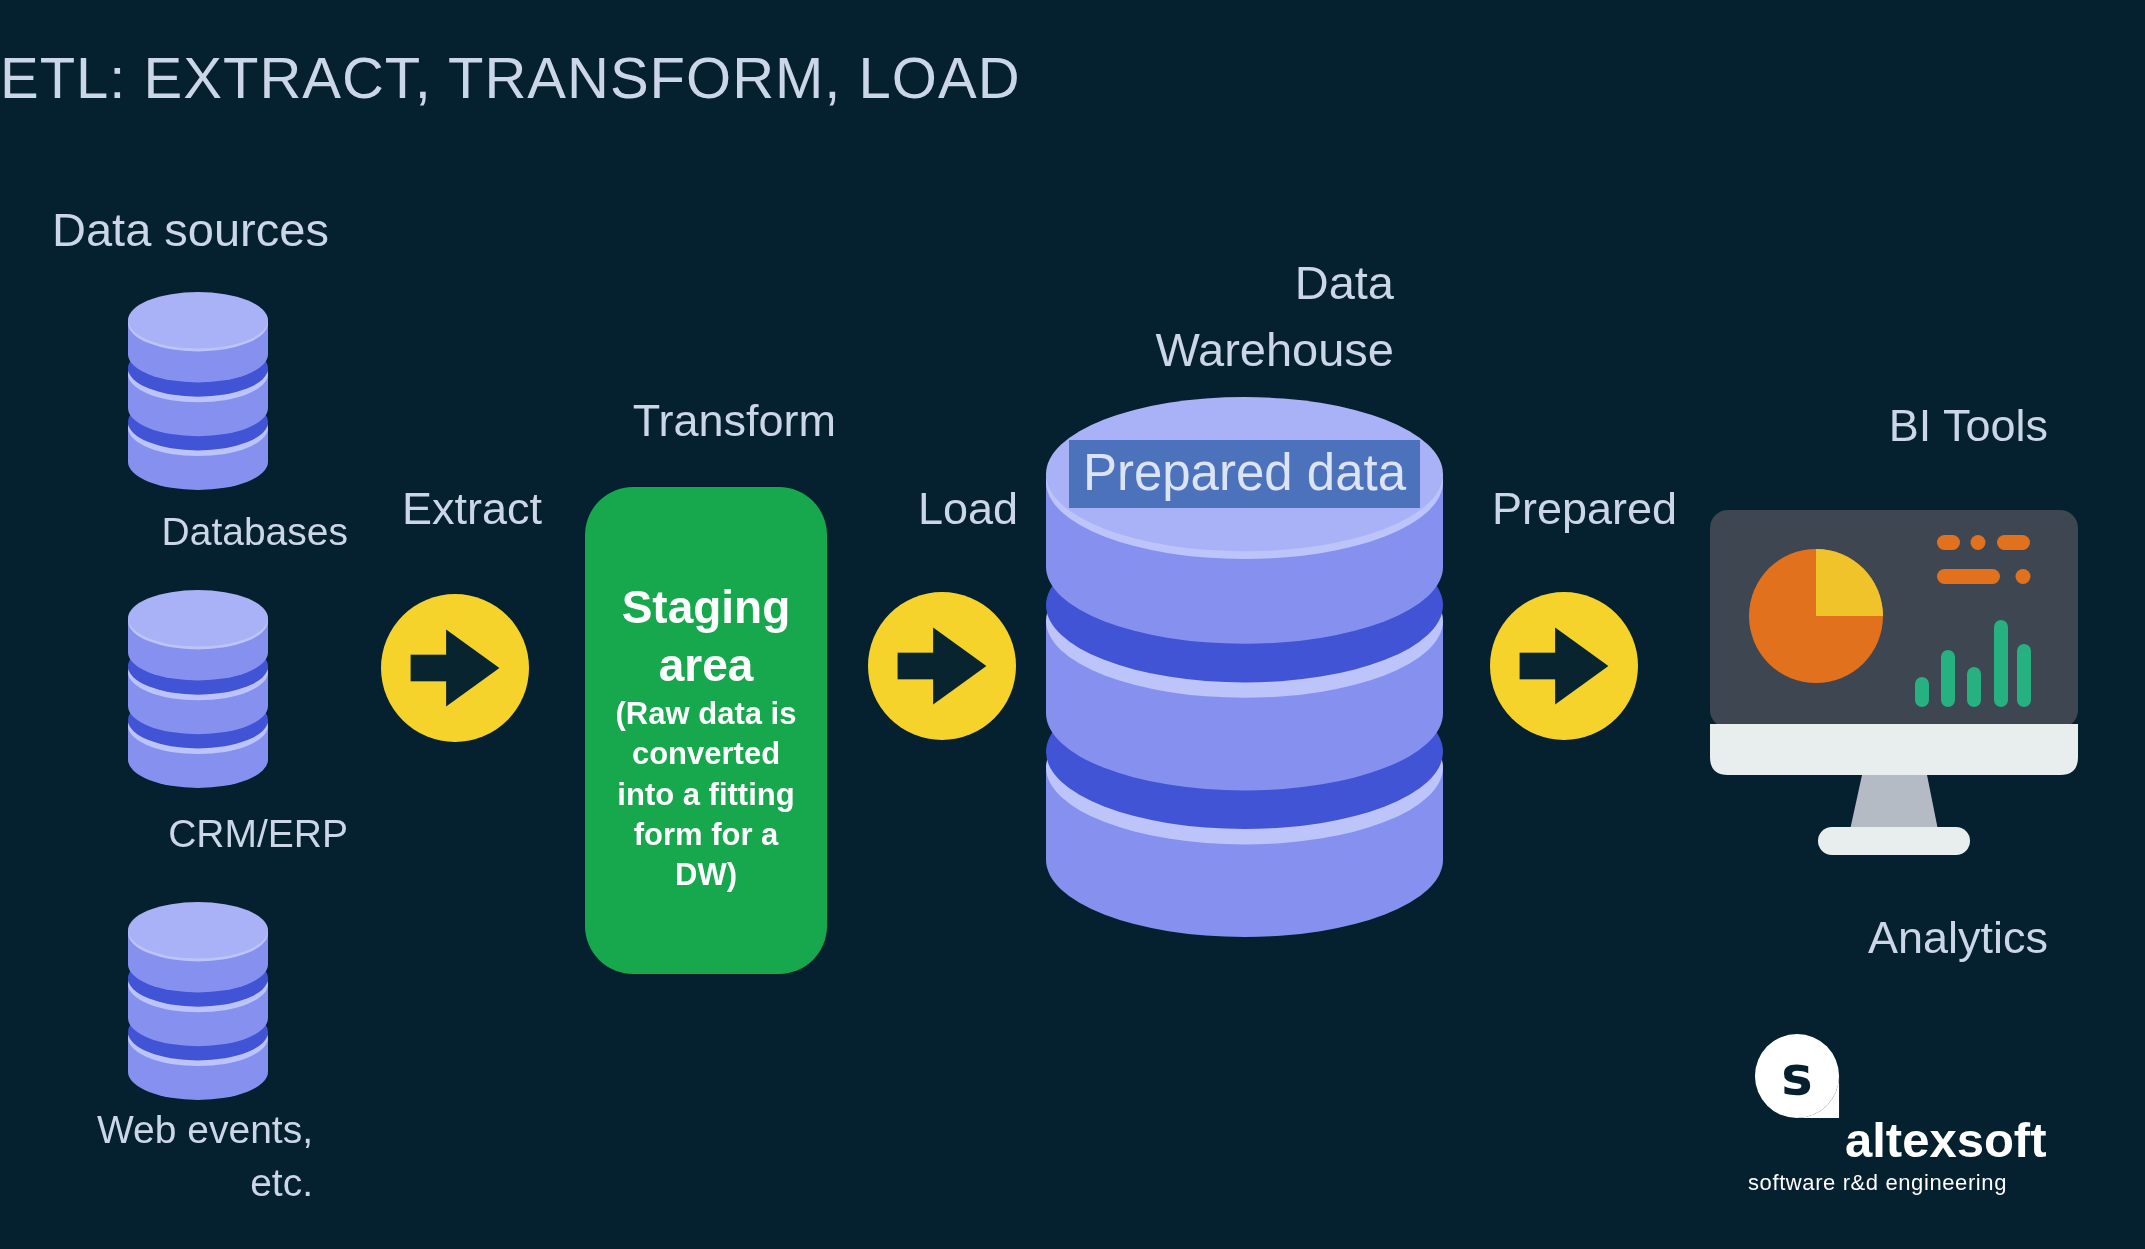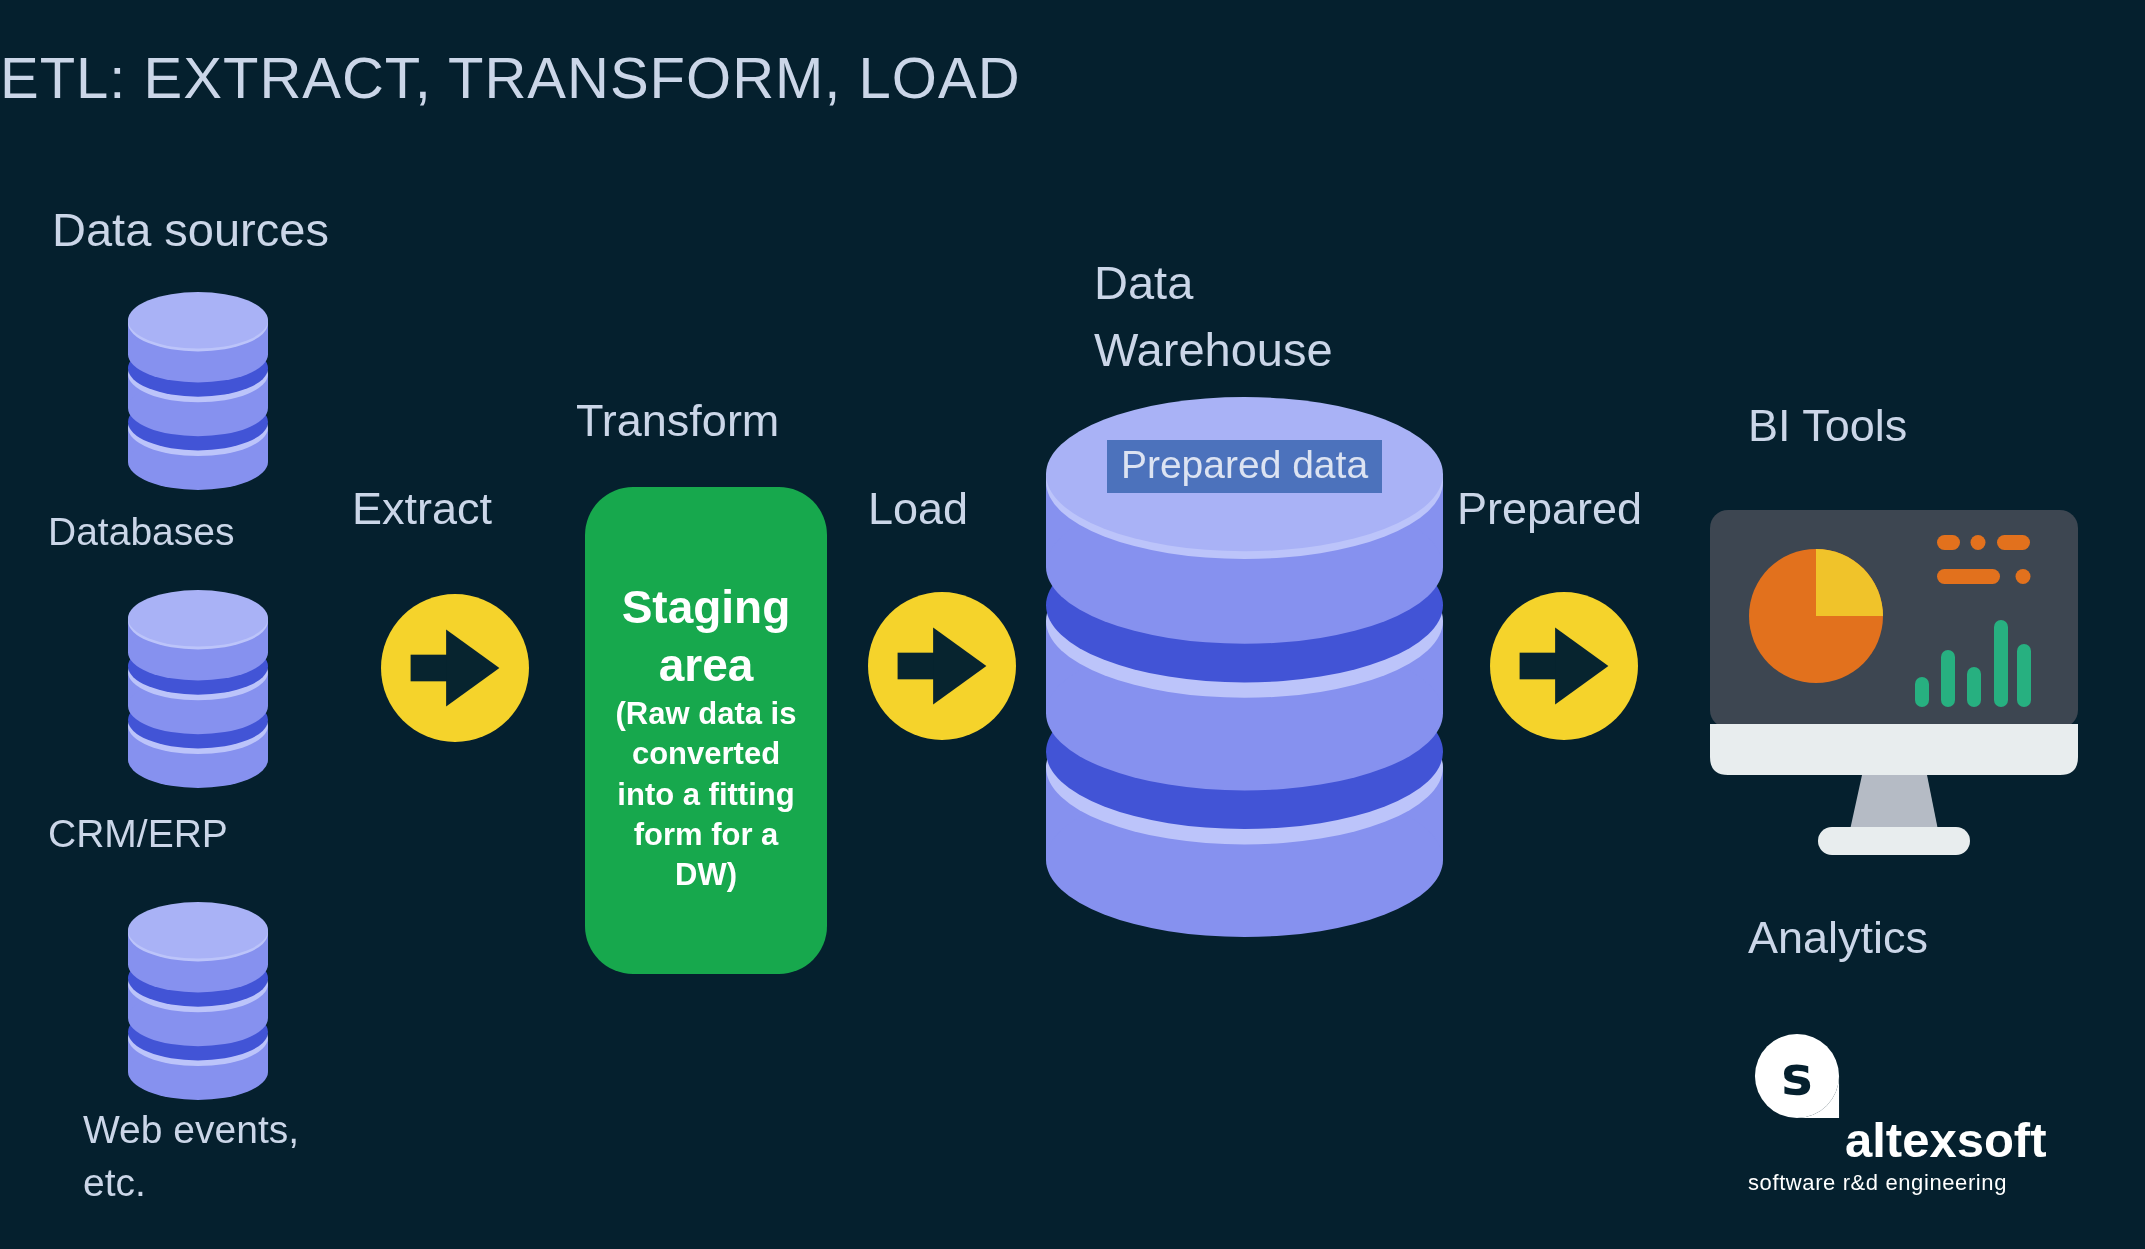--- a/index.html
+++ b/index.html
@@ -6,21 +6,21 @@
   .stage{
     position:relative;
     width:2145px;height:1249px;
     background:var(--bg,#05202e);
     font-family:"Liberation Sans", sans-serif;
     overflow:hidden;
   }
   .lbl{
     position:absolute;
     color:var(--text,#cbd6e8);
-    text-align:left;
+    text-align:right;
     line-height:1.15;
   }
   .title{
     position:absolute;
     left:0;top:44px;width:2060px;
     text-align:left;
     color:var(--text,#cbd6e8);
     font-size:58px;
     letter-spacing:1px;
   }
@@ -47,21 +47,21 @@
   .staging-note{font-size:31px;font-weight:bold;line-height:1.3;}
   .badge-wrap{
     position:absolute;
     left:1046px;top:440px;width:397px;
     display:flex;justify-content:center;
   }
   .badge{
     display:inline-block;
     background:var(--badge-bg,#4c72bc);
     color:var(--badge-text,#dce3f2);
-    font-size:39px;
+    font-size:51px;
     padding:3px 14px 6px 14px;
   }
   .brand-name{
     position:absolute;
     left:1845px;top:1112px;
     color:var(--white,#ffffff);
     font-size:49px;font-weight:bold;
     letter-spacing:0px;
   }
   .brand-tagline{

